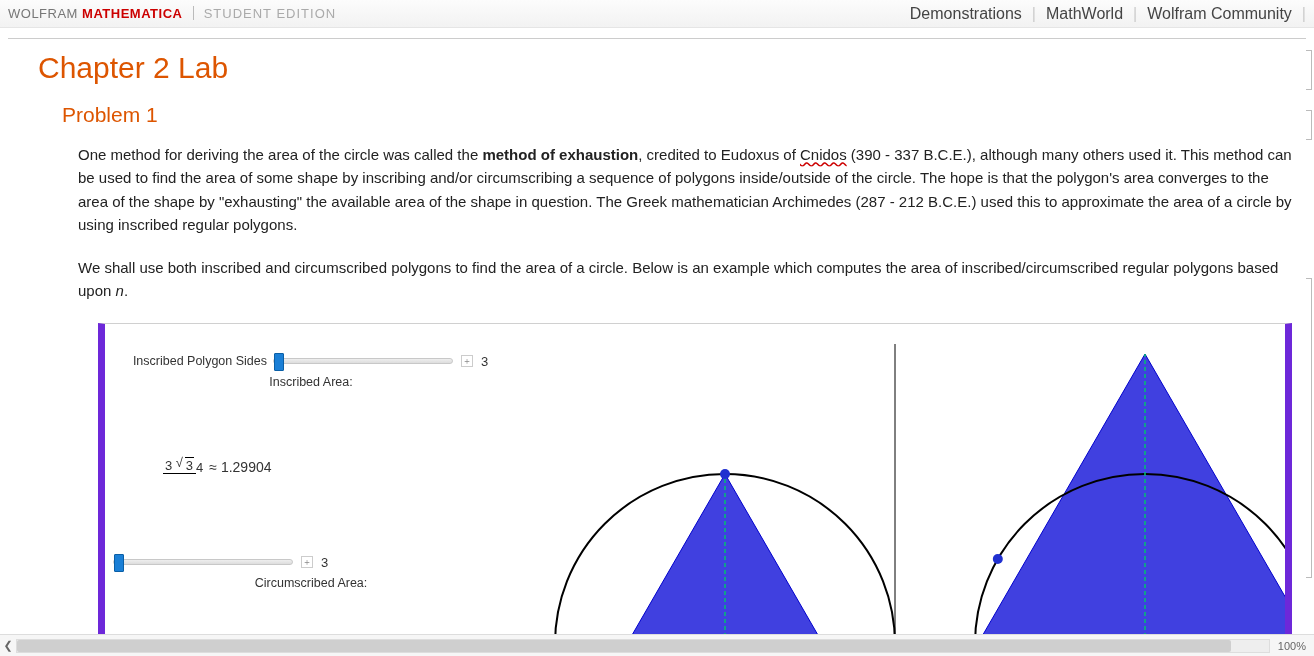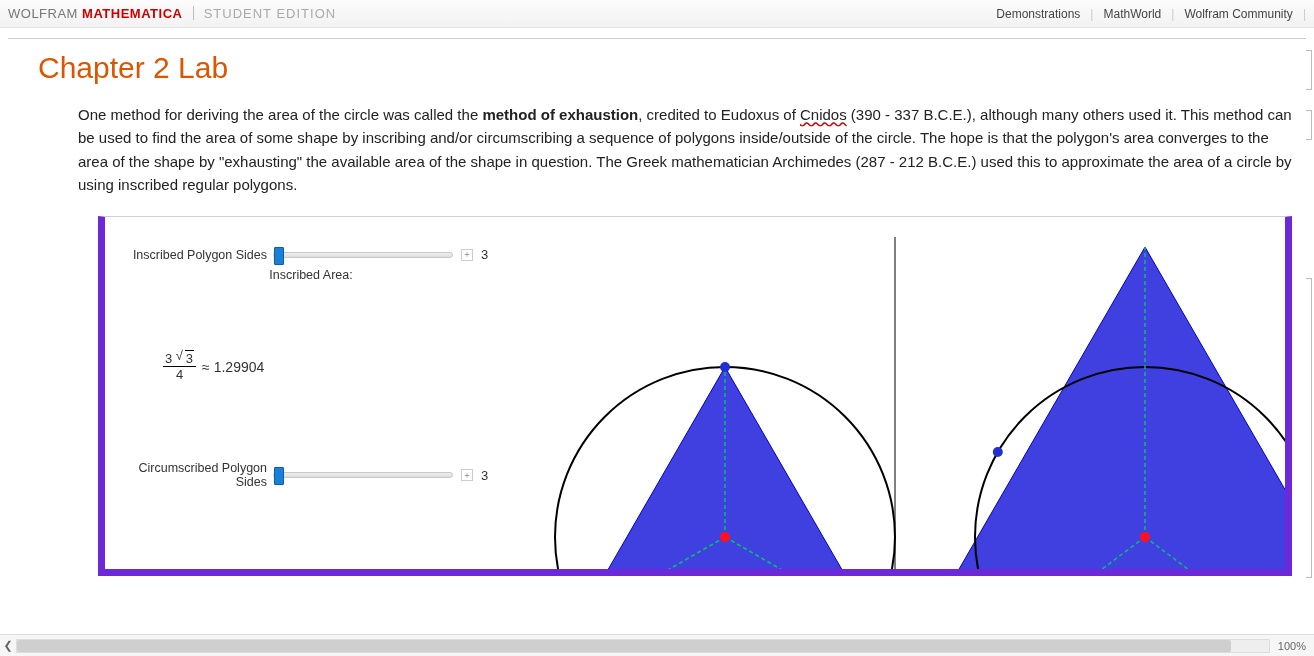--- a/index.html
+++ b/index.html
@@ -20,21 +20,21 @@
     align-items: center;
     padding: 12px 8px;
     font-size: 13px;
   }
   .brand { letter-spacing: 0.5px; }
   .brand .w1 { color:#777; font-weight:500; }
   .brand .w2 { color:#cc0000; font-weight:600; }
   .brand .sep { display:inline-block; width:1px; height:14px; background:#bbb; vertical-align:-2px; margin:0 6px;}
   .brand .w3 { color:#aaa; font-weight:400; letter-spacing:1px; }
   .spacer { flex:1; }
-  .toplinks { display:flex; gap:0; font-size:12px; color:#444;}
+  .toplinks { display:flex; gap:0; font-size:16px; color:#444;}
   .toplinks span.link { padding:0 10px; cursor:pointer;}
   .toplinks span.divider { color:#ccc;}
   .toprule { height:1px; background:#ccc; margin:10px 8px 0 8px;}
   .content {
     padding: 6px 12px 0 38px;
   }
   h1.chapter { color:#dd5500; font-weight:400; font-size:30px; margin: 6px 0 18px 0;}
   h2.problem { color:#dd5500; font-weight:400; font-size:21px; margin: 0 0 16px 24px;}
   .para {
     font-size: 15px;
@@ -63,21 +63,21 @@
     color:#333;
   }
   .ctrl-row { display:flex; align-items:center; margin-bottom:4px;}
   .ctrl-label { width: 160px; text-align:right; padding-right:6px; font-size:12.5px;}
   .slider-track { position:relative; width: 180px; height: 6px; background: linear-gradient(#eee,#ddd); border:1px solid #c8c8c8; border-radius:3px;}
   .slider-thumb { position:absolute; left:0; top:-6px; width:10px; height:18px; background:#1a7fd6; border:1px solid #0a5fa6; border-radius:1px;}
   .slider-plus { margin-left:8px; width:12px; height:12px; font-size:9px; color:#888; border:1px solid #ccc; display:flex; align-items:center; justify-content:center;}
   .slider-val { margin-left:8px; font-size:13px;}
   .area-label { margin: 6px 0 0 4px; font-size:12.5px;text-align:center;}
   .area-formula { margin: 70px 0 80px 50px; font-size:14px; display:flex; align-items:center; gap:6px;}
-  .frac { display:inline-flex; flex-direction:column; align-items:center; font-size:13px; line-height:1;}
+  .frac { display:inline-flex; align-items:center; font-size:13px; line-height:1;}
   .frac .num { border-bottom:1px solid #000; padding:0 2px 1px 2px;}
   .frac .den { padding-top:1px;}
   .sqrt { position:relative; padding-left:9px;}
   .sqrt:before { content:"√"; position:absolute; left:0; top:-2px; font-size:13px;}
   .sqrt .bar { border-top:1px solid #000; padding:0 1px;}
   .graphics-col {
     position:absolute;
     left: 420px; top: 20px;
     right: 0;
     bottom:0;
@@ -131,25 +131,29 @@
     <span class="divider">|</span>
     <span class="link">Wolfram Community</span>
     <span class="divider">|</span>
   </span>
 </div>
 <div class="toprule"></div>
 
 <div class="content">
 
   <h1 class="chapter">Chapter 2 Lab</h1>
+  <h2 class="problem">Problem 1</h2>
 
   <p class="para">
     <span>One method for deriving the area of the circle was called the </span><span class="bold">method of exhaustion</span><span>, credited to Eudoxus of </span><span class="underline-red">Cnidos</span><span> (390 - 337 B.C.E.), although many others used it.  This method can be used to find the area of some shape by inscribing and/or circumscribing a sequence of polygons inside/outside of the circle.  The hope is that the polygon's area converges to the area of the shape by "exhausting" the available area of the shape in question.  The Greek mathematician Archimedes (287 - 212 B.C.E.) used this to approximate the area of a circle by using inscribed regular polygons.</span>
   </p>
 
+  <p class="para">
+    <span>We shall use both inscribed and circumscribed polygons to find the area of a circle.  Below is an example which computes the area of inscribed/circumscribed regular polygons based upon </span><span class="ital">n</span><span>.</span>
+  </p>
 
   <div class="notebook-frame">
 
     <div class="controls-col">
 
       <div class="ctrl-row">
         <div class="ctrl-label">Inscribed Polygon Sides</div>
         <div class="slider-track">
           <div class="slider-thumb"></div>
         </div>
@@ -160,27 +164,27 @@
 
       <div class="area-formula">
         <span class="frac">
           <span class="num"><span>3</span>&nbsp;<span class="sqrt"><span class="bar">3</span></span></span>
           <span class="den">4</span>
         </span>
         <span>≈ 1.29904</span>
       </div>
 
       <div class="ctrl-row">
-        <div class="ctrl-label">Circumscribed Polygon Sides</div>
         <div class="slider-track">
           <div class="slider-thumb"></div>
         </div>
         <div class="slider-plus">＋</div>
         <div class="slider-val">3</div>
       </div>
+      <div class="area-label">Circumscribed Area:</div>
 
     </div>
 
     <div class="graphics-col">
       <div class="graphics-row">
         <div class="plot">
           <svg width="440" height="380" style="left:0;">
             <line x1="370" y1="0" x2="370" y2="380" stroke="#000" stroke-width="1"></line>
             <circle cx="200" cy="300" r="170" fill="none" stroke="#000" stroke-width="2"></circle>
             <polygon points="200,130 52.8,385 347.2,385" fill="#4040e0" stroke="#0000cc" stroke-width="1"></polygon>

